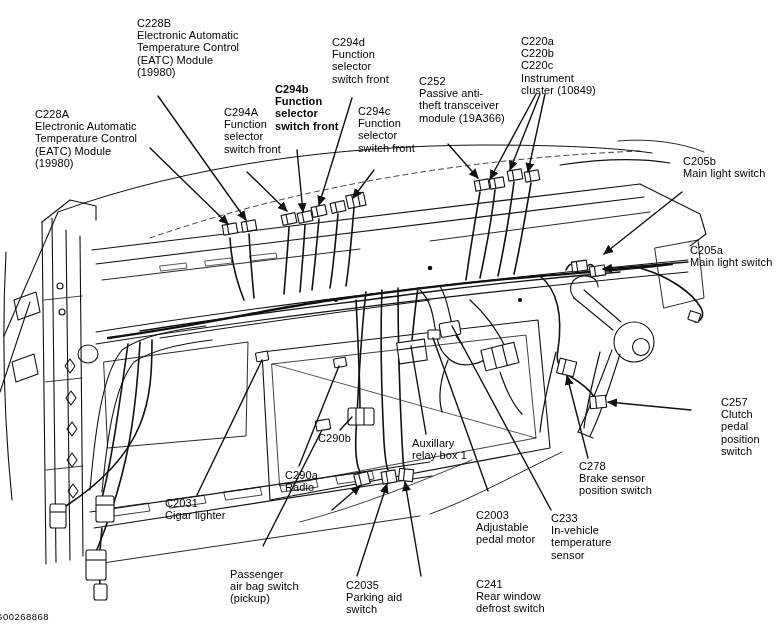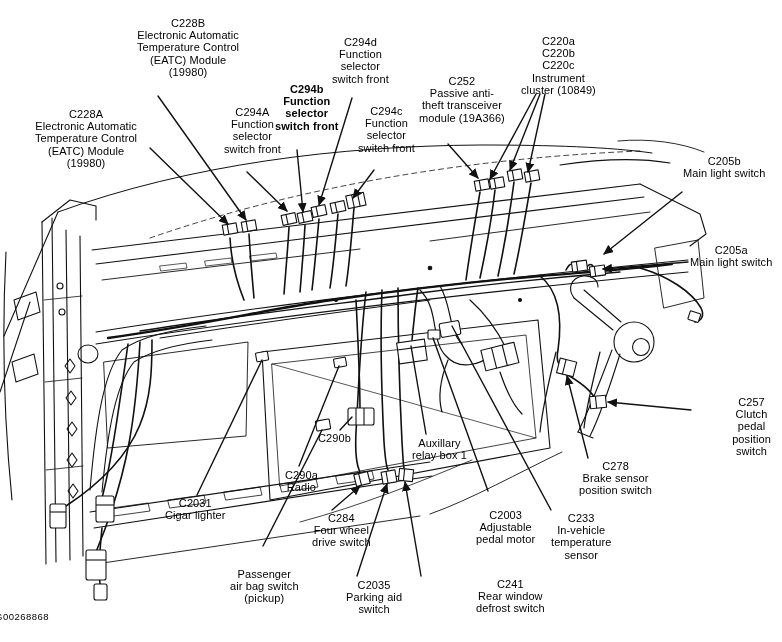--- a/index.html
+++ b/index.html
@@ -5,21 +5,20 @@
   html,body{margin:0;padding:0;background:#fff;}
   #canvas{
     position:relative;width:782px;height:642px;background:#fff;overflow:hidden;
     font-family:"Liberation Sans",sans-serif;
   }
   #art{position:absolute;left:0;top:0;}
   .callout{
     position:absolute;white-space:pre-line;color:#000;
     font:11px/12.2px "Liberation Sans",sans-serif;
     letter-spacing:0.1px;
-    text-align:center;
   }
   .figure-id{
     position:absolute;left:-5px;top:612px;color:#000;
     font:9.5px/10px "Liberation Sans",sans-serif;letter-spacing:0.5px;
   }
 </style>
 </head>
 <body>
 
 <div id="canvas">
@@ -348,23 +347,20 @@
 temperature
 sensor</div>
   <div class="callout" style="left: 476px; top: 493px; margin-top: 16px;">C2003
 Adjustable
 pedal motor</div>
   <div class="callout" style="left: 412px; top: 437px;">Auxillary
 relay box 1</div>
   <div class="callout" style="left: 318px; top: 432px;">C290b</div>
   <div class="callout" style="left: 285px; top: 469px;">C290a
 Radio</div>
-  <div class="callout" style="left: 312px; top: 512px;">C284
-Four wheel
-drive switch</div>
   <div class="callout" style="left: 346px; top: 579px;">C2035
 Parking aid
 switch</div>
   <div class="callout" style="left: 432px; top: 578px; margin-left: 44px;">C241
 Rear window
 defrost switch</div>
   <div class="callout" style="left: 165px; top: 497px;">C2031
 Cigar lighter</div>
   <div class="callout" style="left: 230px; top: 568px;">Passenger
 air bag switch

